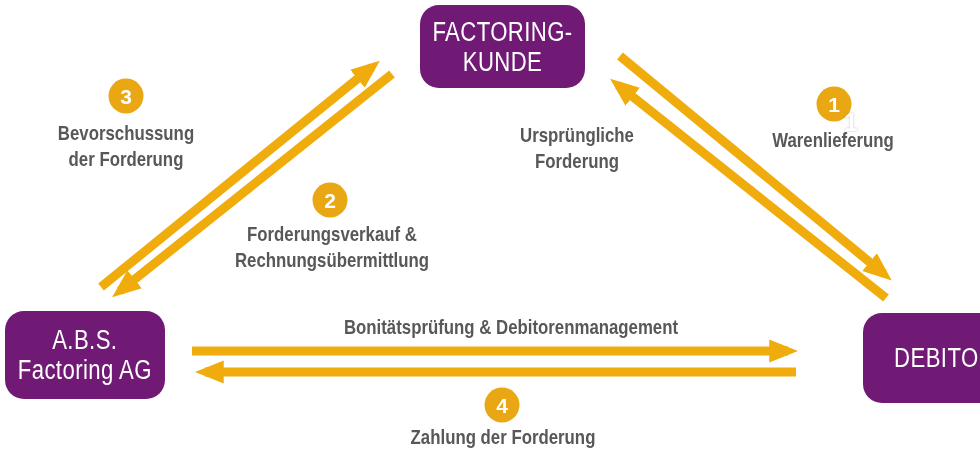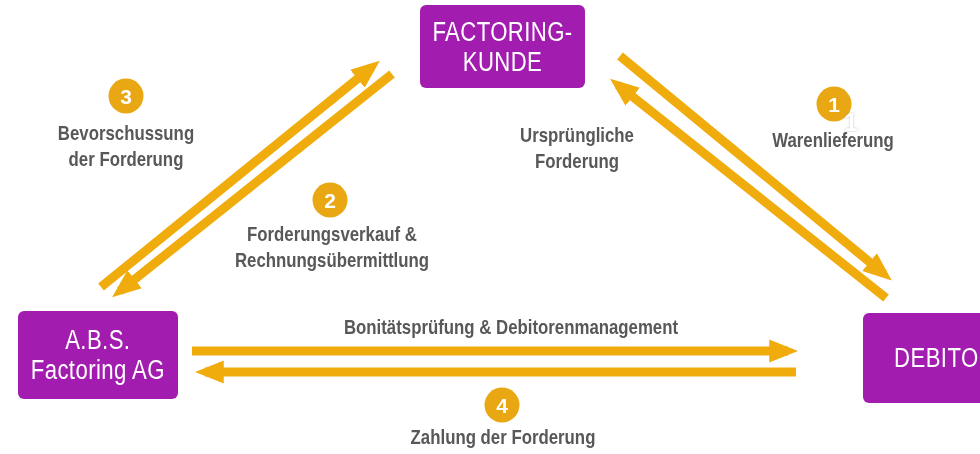--- a/index.html
+++ b/index.html
@@ -6,21 +6,21 @@
   #stage{
     position:relative;
     width:980px;height:454px;
     background:#ffffff;
     font-family:"Liberation Sans", sans-serif;
     overflow:hidden;
   }
   #arrow-layer{position:absolute;left:0;top:0;width:980px;height:454px;z-index:1;}
   .node{
     position:absolute;z-index:2;
-    background:#a21caf;border-radius:6px;
+    background:#701a75;border-radius:19px;
     color:#ffffff;
     display:flex;align-items:center;justify-content:center;
     text-align:center;
   }
   .node .condense{
     transform:scaleX(0.82);
     font-size:27px;font-weight:500;line-height:30px;
     letter-spacing:0.5px;
     white-space:nowrap;
   }
@@ -66,21 +66,21 @@
     <line x1="796" y1="372" x2="205" y2="372" stroke="#EFAC0C" stroke-width="9" marker-end="url(#head)"></line>
   </svg>
 
   <div class="node" style="left:420px;top:5px;width:165px;height:83px;">
     <div class="condense">
       <div>FACTORING-</div>
       <div>KUNDE</div>
     </div>
   </div>
 
-  <div class="node" style="left:5px;top:311px;width:160px;height:88px;margin-left:13px;">
+  <div class="node" style="left:5px;top:311px;width:160px;height:88px;">
     <div class="condense">
       <div>A.B.S.</div>
       <div>Factoring AG</div>
     </div>
   </div>
 
   <div class="node" style="left:863px;top:313px;width:163px;height:90px;">
     <div class="condense">
       <div>DEBITOR</div>
     </div>

